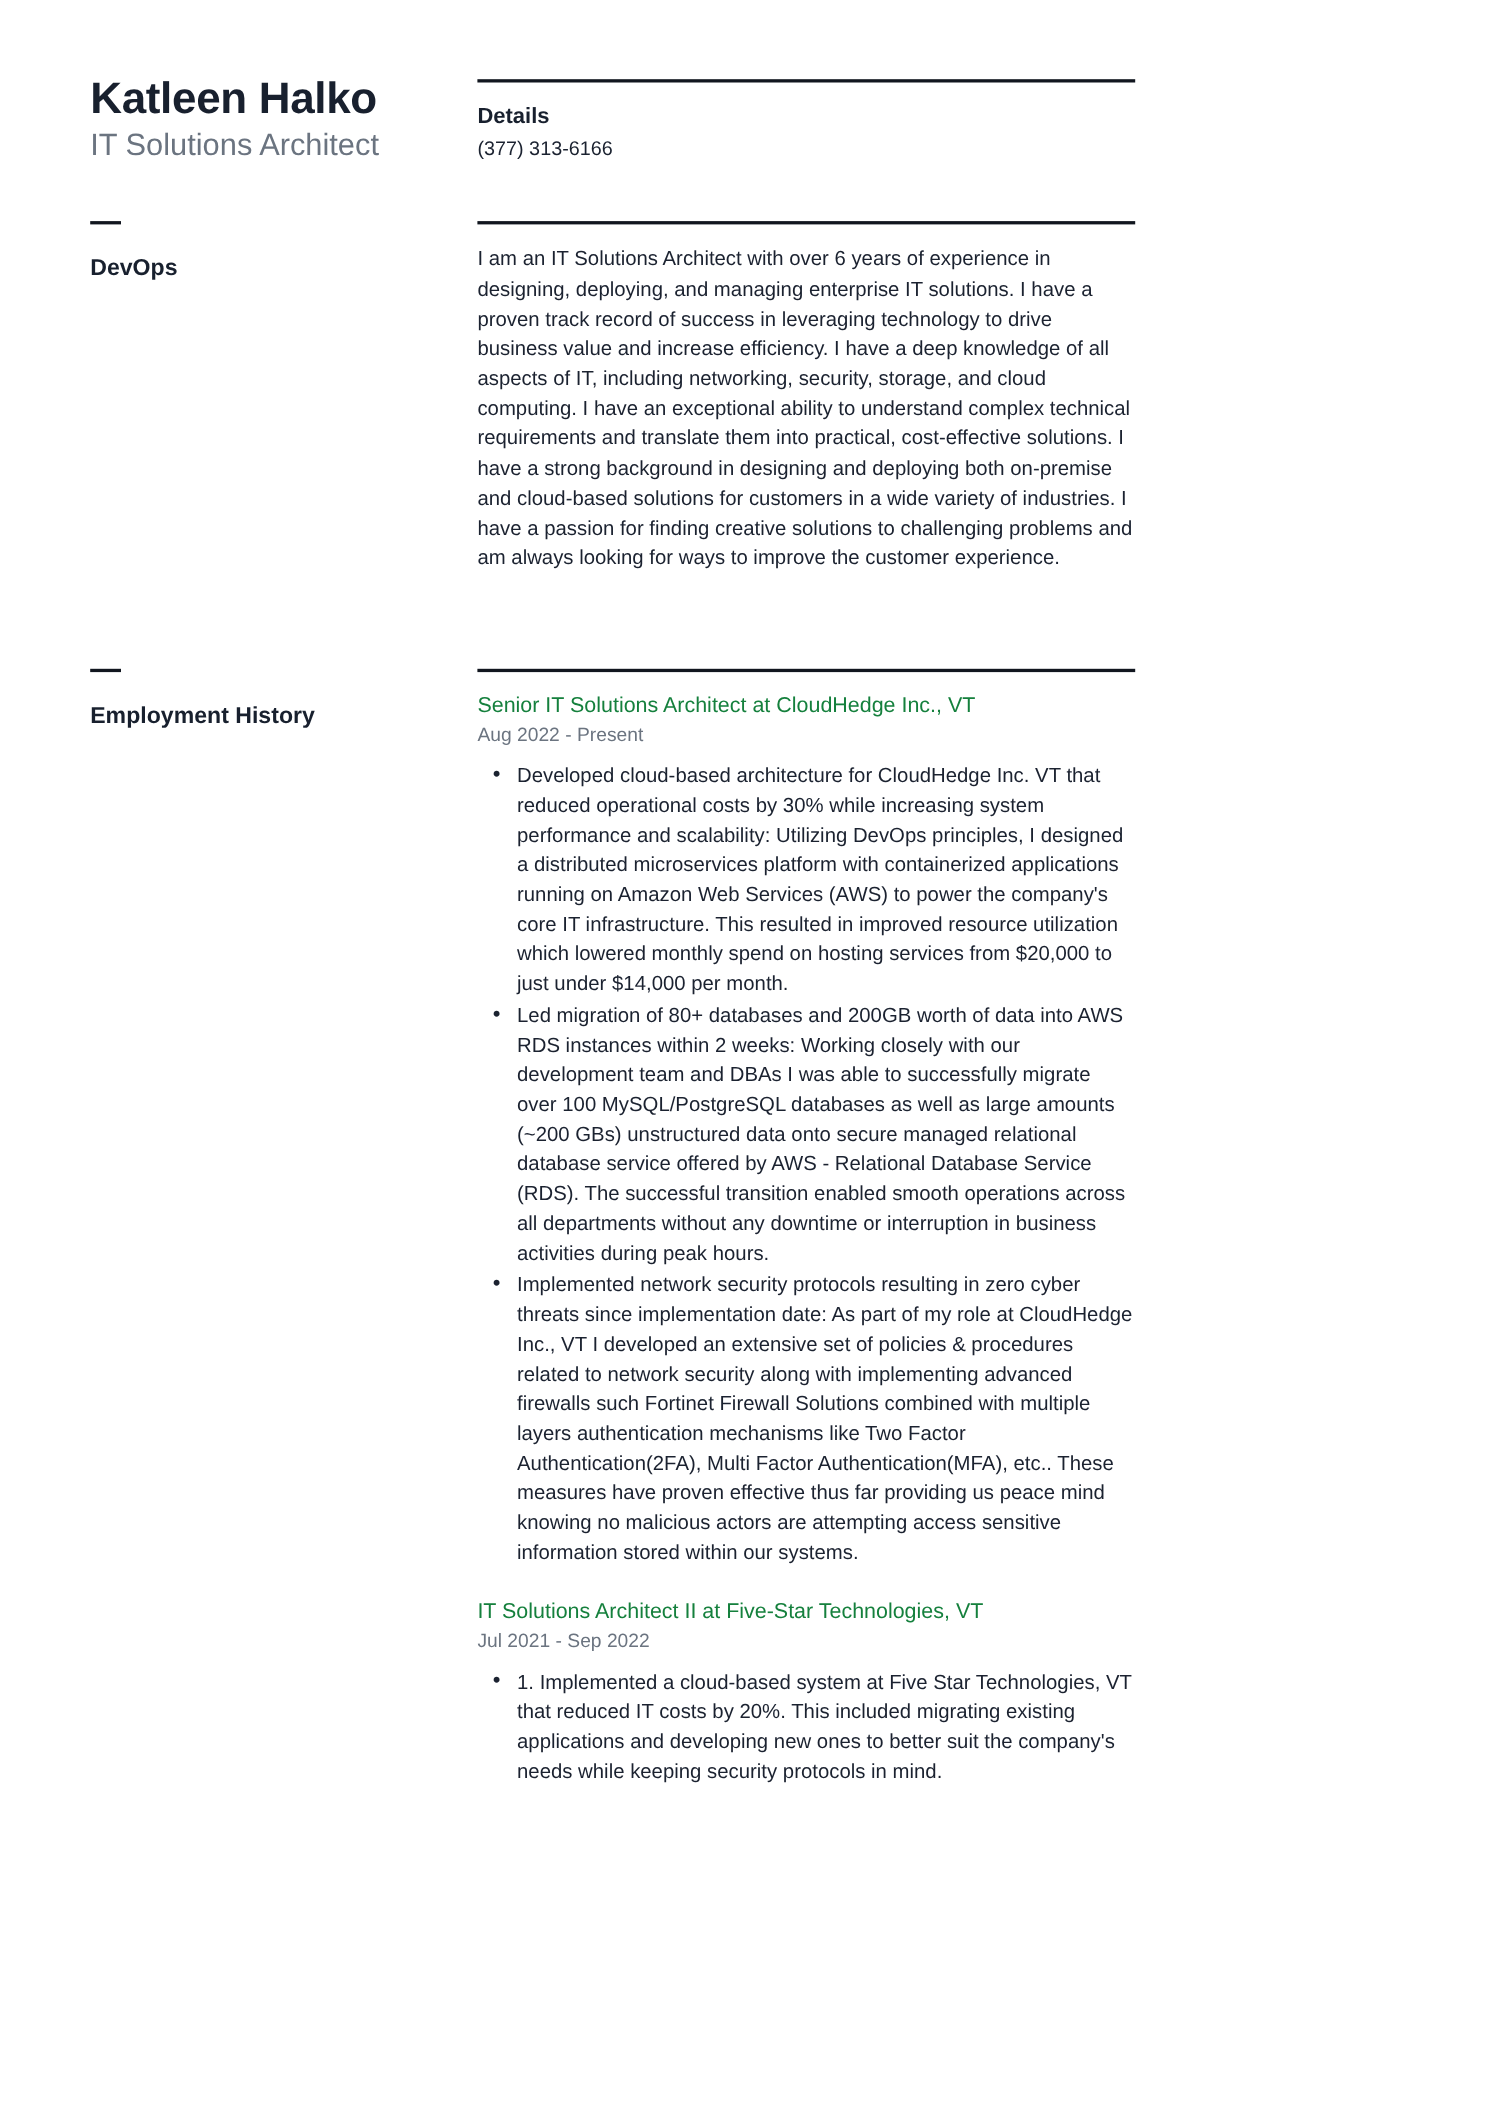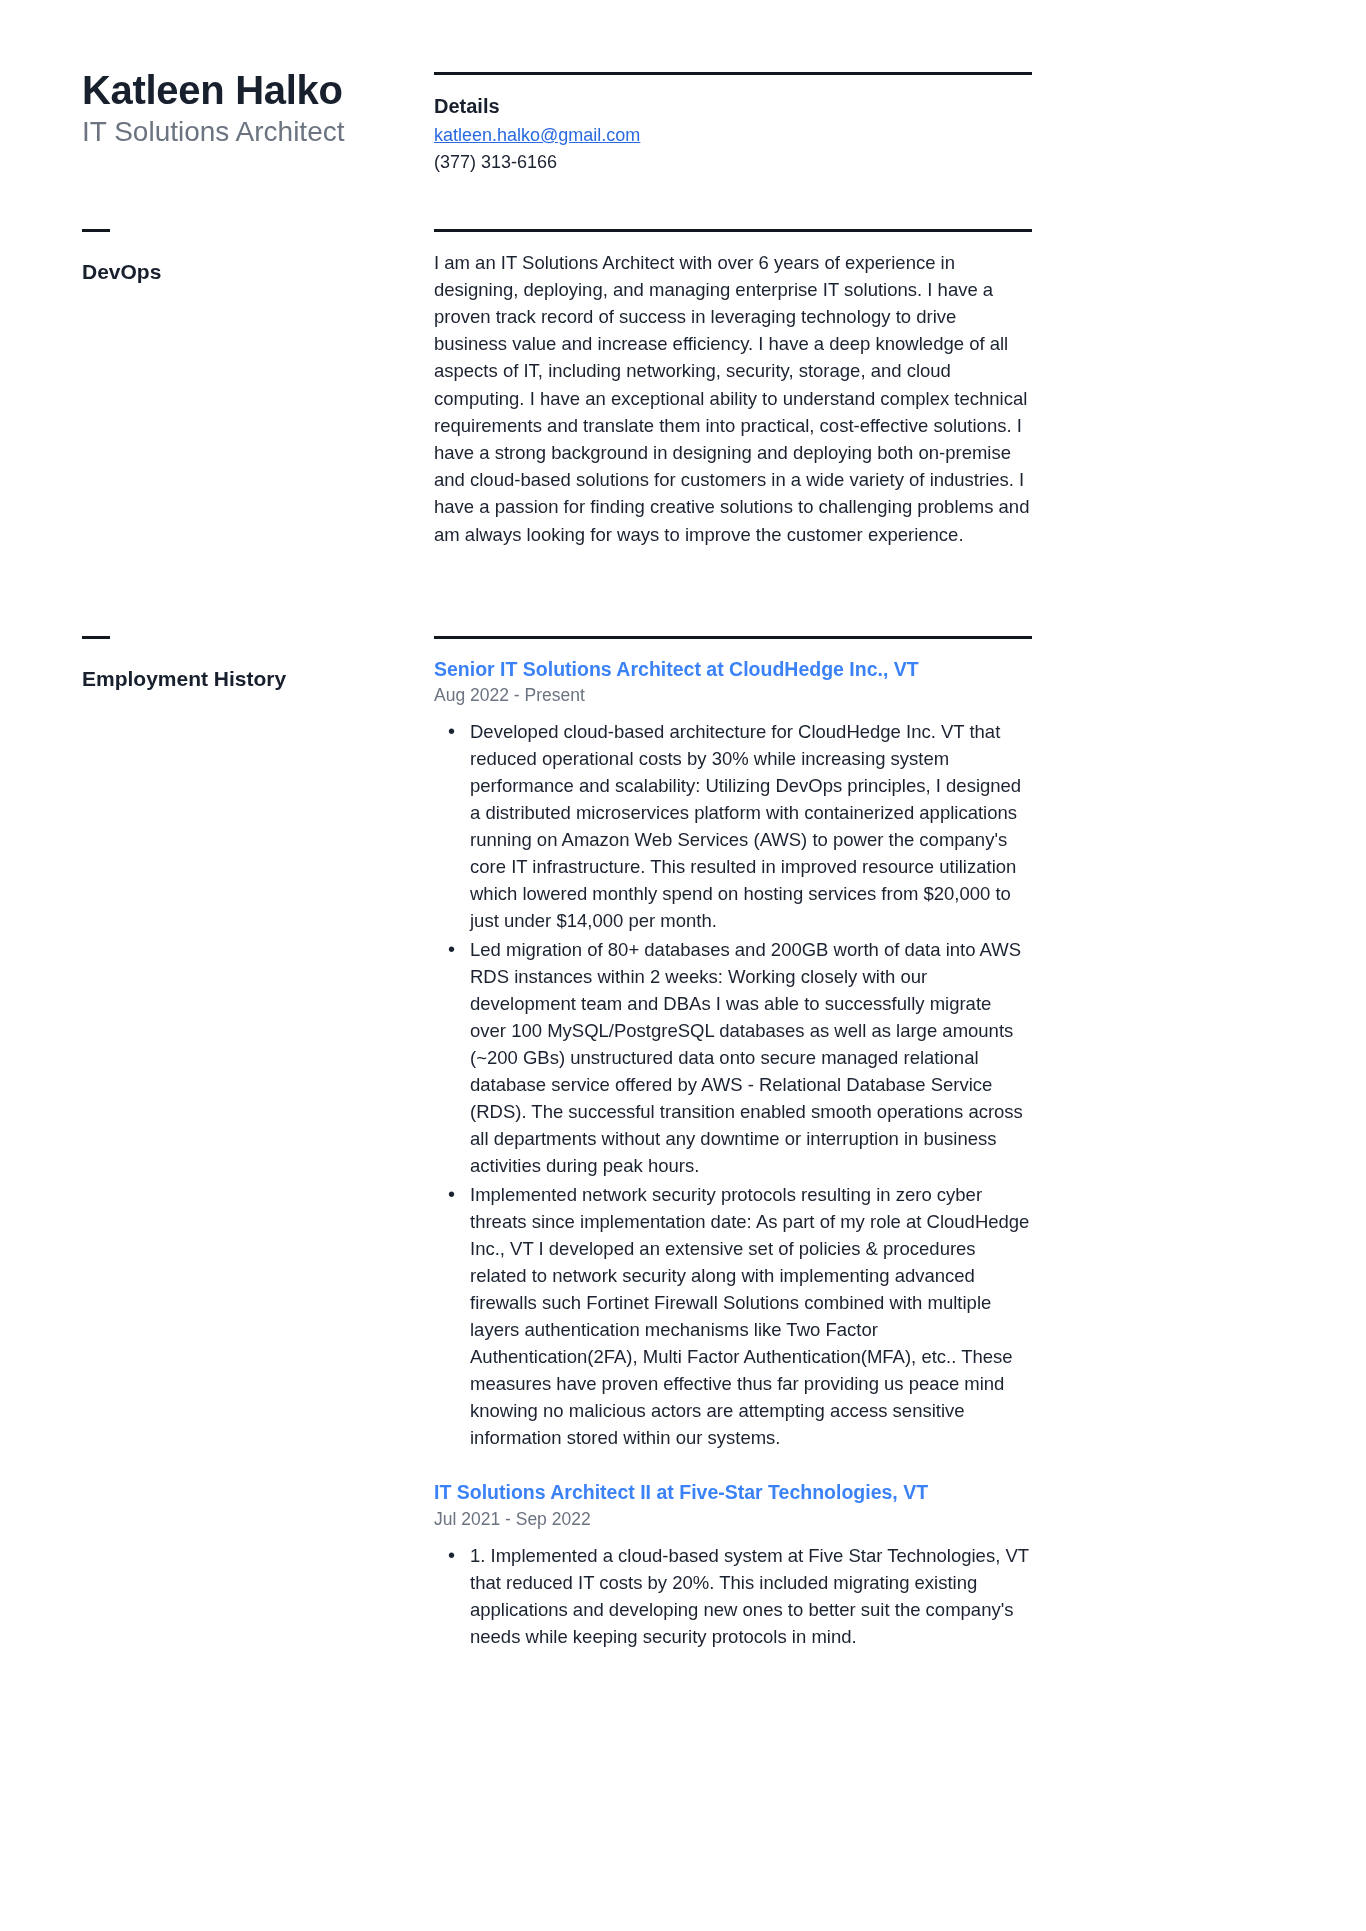--- a/index.html
+++ b/index.html
@@ -119,22 +119,22 @@
     color: #1b2230;
     margin: 0;
     text-align: left;
   }
 
   
   .job { margin-bottom: 10px; }
   .job + .job { margin-top: 28px; }
   .job-heading {
     font-size: 19.5px;
-    font-weight: 700;
-    color: #3b82f6;
+    font-weight: 400;
+    color: #15803d;
     line-height: 1.35;
     margin: 0 0 1px 0;
   }
   .job-dates {
     font-size: 17.5px;
     color: #6b7480;
     line-height: 1.45;
     margin: 0 0 10px 0;
   }
   ul.job-bullets {
@@ -166,23 +166,20 @@
 <div class="page">
 
   <div class="header">
     <div class="header-left">
       <h1 class="full-name">Katleen Halko</h1>
       <div class="job-title">IT Solutions Architect</div>
     </div>
     <div class="header-right">
       <div class="rule-strong"></div>
       <div class="section-heading-main">Details</div>
-      <div>
-        <a class="detail-link" href="#">katleen.halko@gmail.com</a>
-      </div>
       <div class="detail-line">(377) 313-6166</div>
     </div>
   </div>
 
   <div class="section profile-section">
     <div class="section-aside">
       <div class="dash"></div>
       <div class="aside-title">DevOps</div>
     </div>
     <div class="section-body">

